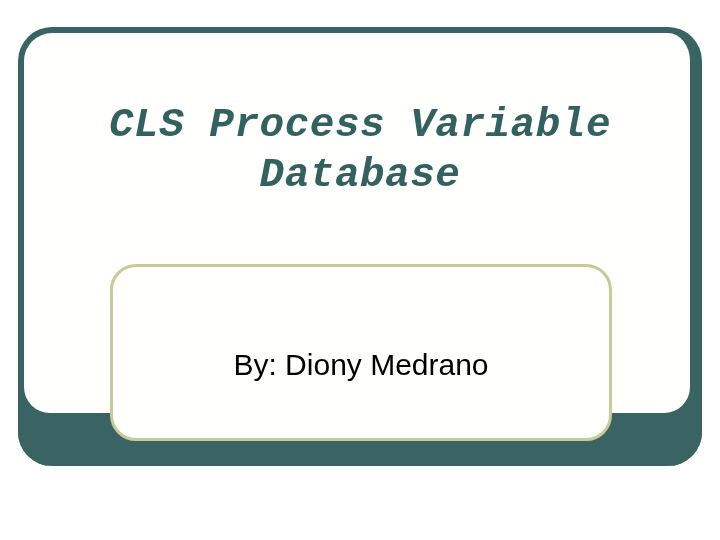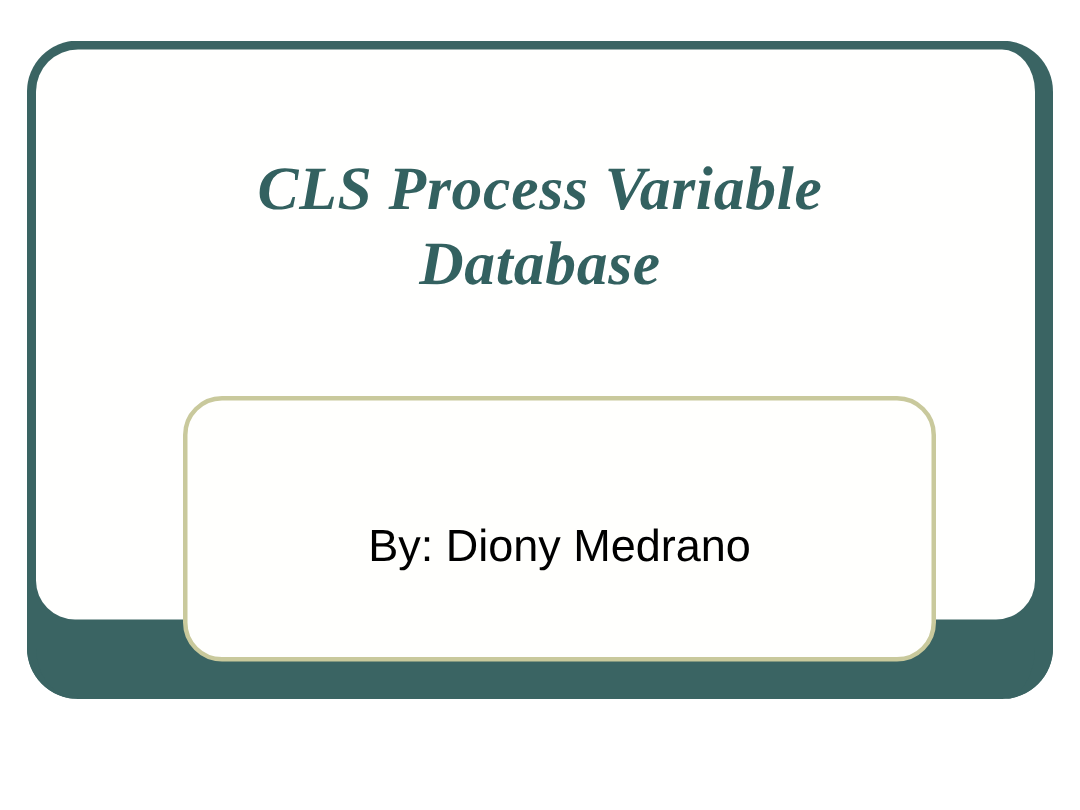--- a/index.html
+++ b/index.html
@@ -62,21 +62,21 @@
   }
 
   
   #title-block {
     position: absolute;
     left: 60px;
     top: 100px;
     width: 600px;
     text-align: center;
     color: #336160;
-    font-family: Liberation Serif, serif;
+    font-family: Liberation Mono, monospace;
     font-weight: bold;
     font-style: italic;
     font-size: 41px;
     line-height: 50px;
     letter-spacing: 0.5px;
     white-space: pre-line;
   }
 
   
   #subtitle-panel {
@@ -85,21 +85,20 @@
     top: 264px;
     width: 502px;
     height: 177px;
     box-sizing: border-box;
     background: #fffffd;
     border: 3px solid #c9c99c;
     border-radius: 26px;
     display: flex;
     align-items: center;
     justify-content: center;
-    margin-left: 12px;
   }
 
   #subtitle-text {
     color: #000000;
     font-family: "Liberation Sans", sans-serif;
     font-size: 30px;
     font-weight: normal;
     font-style: normal;
     line-height: 36px;
     text-align: center;

